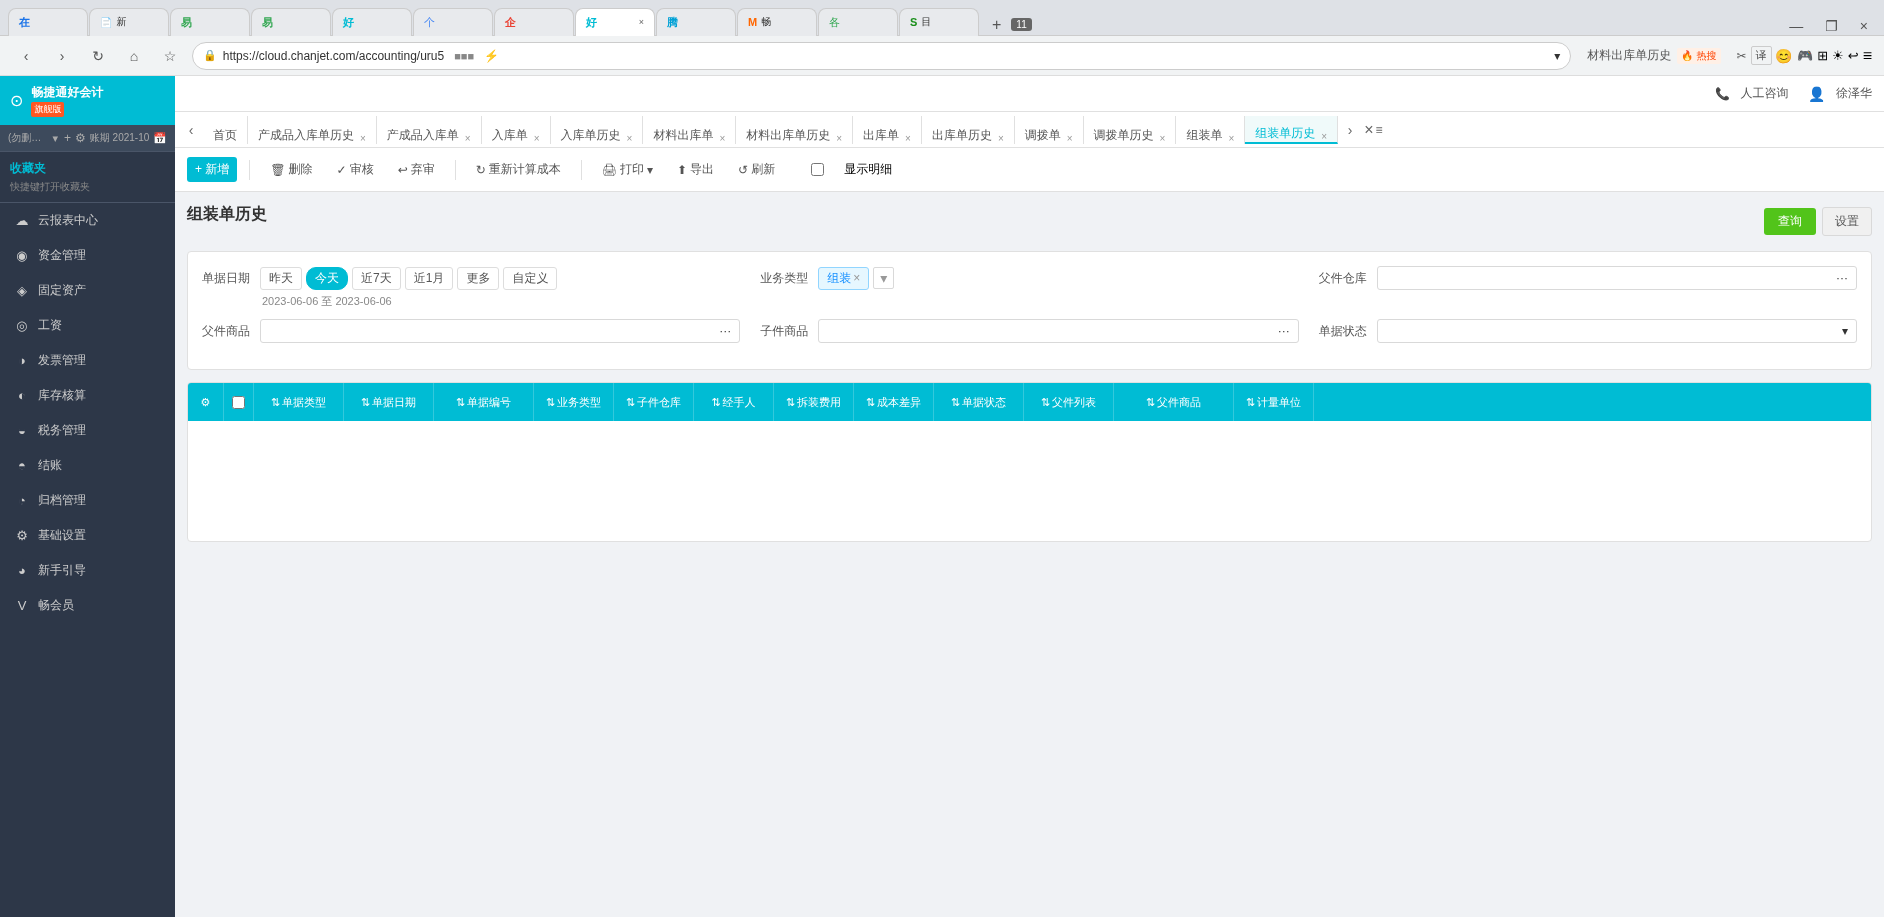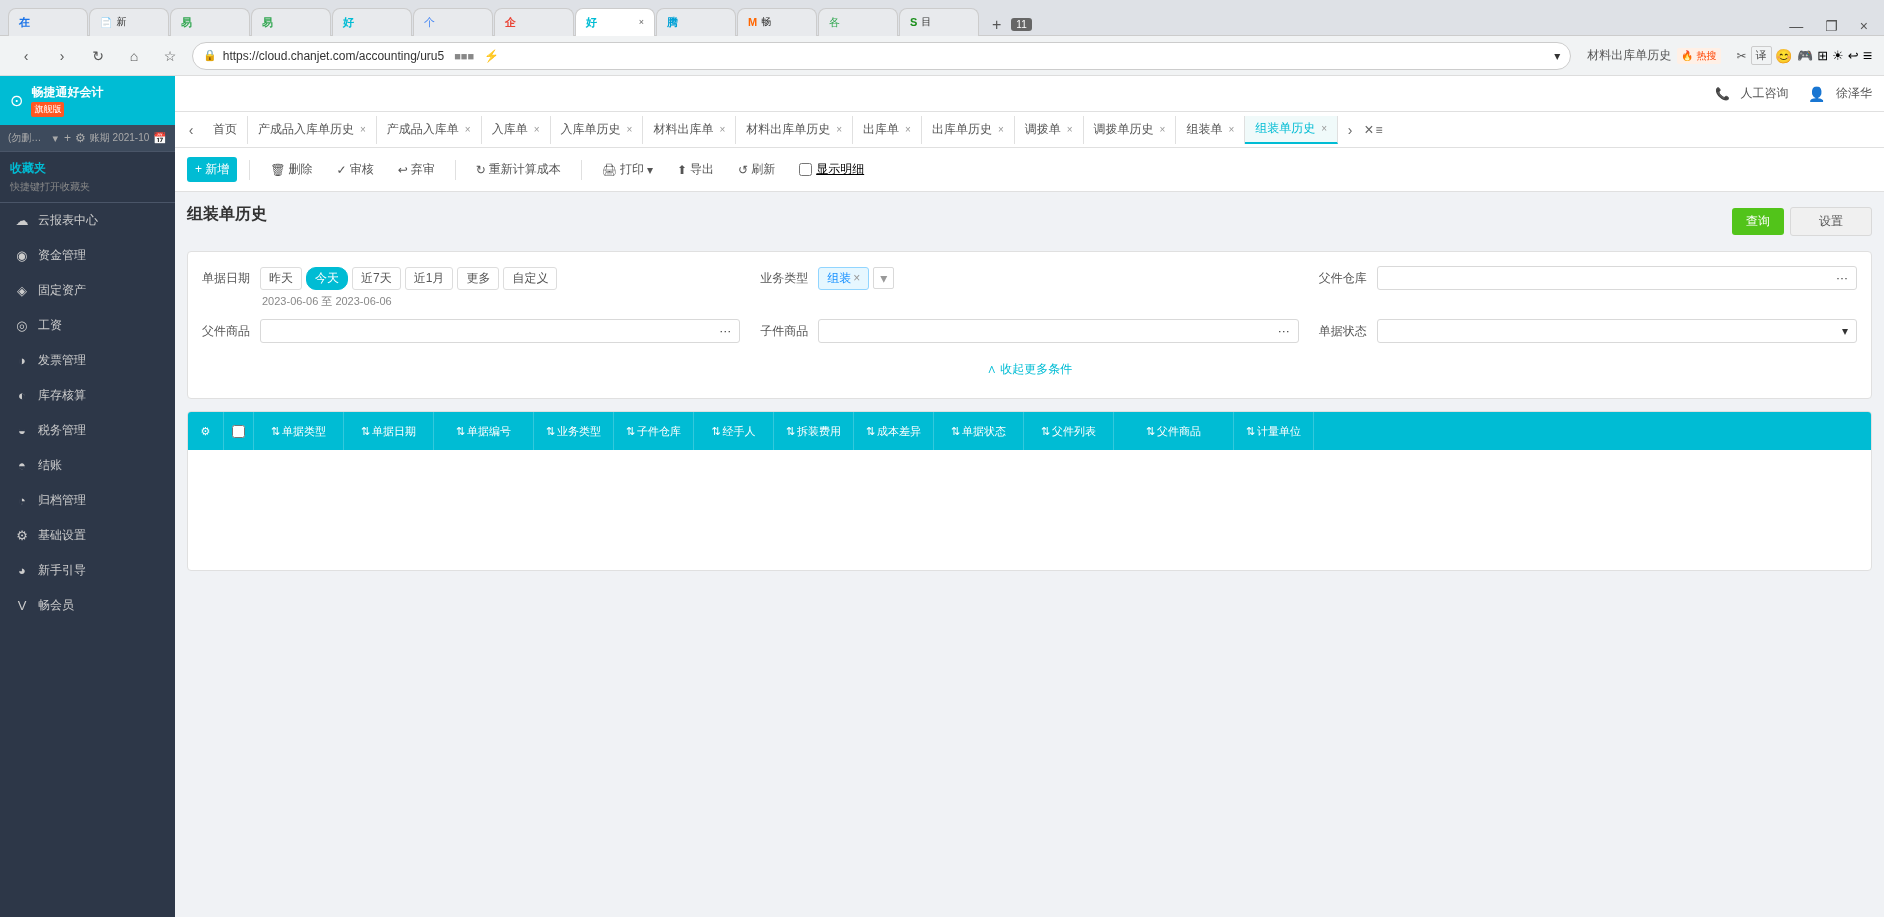--- a/index.html
+++ b/index.html
@@ -28,21 +28,21 @@
     .favorites-section { padding: 8px 10px; border-bottom: 1px solid #4a5568; }
     .nav-items { flex: 1; overflow-y: auto; }
     .nav-item { display: flex; align-items: center; gap: 8px; padding: 9px 14px; color: #ccc; cursor: pointer; font-size: 12px; }
     .nav-item .nav-icon { width: 16px; text-align: center; font-size: 13px; }
 
     
     .main-content { flex: 1; display: flex; flex-direction: column; background: #f0f2f5; overflow: hidden; }
 
     
     .tab-bar { background: #fff; display: flex; align-items: center; height: 36px; border-bottom: 1px solid #e0e0e0; overflow: hidden; padding: 0 4px; }
-    .page-tab { display: flex; align-items: center; padding: 0 10px; height: 28px; font-size: 12px; color: #555; cursor: pointer; white-space: nowrap; border-right: 1px solid #e0e0e0; gap: 4px; }
+    .page-tab { display: flex; align-items: flex-end; padding: 0 10px; height: 28px; font-size: 12px; color: #555; cursor: pointer; white-space: nowrap; border-right: 1px solid #e0e0e0; gap: 4px; }
     .page-tab.active { color: #00bcd4; background: #f0fafa; border-bottom: 2px solid #00bcd4; }
     .page-tab .tab-close-btn { font-size: 10px; color: #999; margin-left: 2px; }
     .tab-nav-btn { width: 24px; height: 24px; display: flex; align-items: center; justify-content: center; border: none; background: none; cursor: pointer; color: #666; font-size: 14px; }
 
     
     .toolbar { background: #fff; display: flex; align-items: center; padding: 6px 12px; gap: 8px; border-bottom: 1px solid #e0e0e0; height: 44px; }
     .toolbar-btn { display: flex; align-items: center; gap: 3px; padding: 4px 8px; border-radius: 3px; cursor: pointer; font-size: 12px; color: #555; border: none; background: none; }
     .btn-primary { background: #00bcd4; color: white; border: none; border-radius: 3px; }
     .btn-separator { width: 1px; height: 20px; background: #e0e0e0; margin: 0 4px; }
 
@@ -82,21 +82,21 @@
     .th-cost-diff { width: 80px; flex-shrink: 0; }
     .th-status { width: 90px; flex-shrink: 0; }
     .th-parent-list { width: 90px; flex-shrink: 0; }
     .th-parent-goods { width: 120px; flex-shrink: 0; }
     .th-unit { width: 80px; flex-shrink: 0; }
     .th-operation { flex: 1; min-width: 60px; }
     .table-empty { padding: 60px; text-align: center; color: #bbb; font-size: 13px; }
 
     
     .query-btn { background: #52c41a; color: white; border: none; border-radius: 3px; padding: 5px 14px; font-size: 12px; cursor: pointer; }
-    .settings-btn { background: #f0f0f0; color: #555; border: 1px solid #d9d9d9; border-radius: 3px; padding: 5px 28px; font-size: 12px; cursor: pointer; }
+    .settings-btn { background: #f0f0f0; color: #555; border: 1px solid #d9d9d9; border-radius: 3px; padding: 5px 12px; font-size: 12px; cursor: pointer; }
 
     
     .app-header { background: #fff; height: 40px; display: flex; align-items: center; padding: 0 12px; border-bottom: 1px solid #e0e0e0; gap: 10px; }
   </style>
 </head>
 <body>
 
 <div class="browser-chrome">
   <div class="browser-tabs">
     <div class="browser-tab">
@@ -351,21 +351,21 @@
         <span>▾</span>
       </button>
       <button class="toolbar-btn">
         <span>⬆</span>
         <span>导出</span>
       </button>
       <button class="toolbar-btn">
         <span>↺</span>
         <span>刷新</span>
       </button>
-      <label style="display:flex;align-items:center;gap:4px;font-size:12px;cursor:pointer;margin-left:8px;text-decoration:underline;">
+      <label style="display:flex;align-items:center;gap:20px;font-size:12px;cursor:pointer;margin-left:20px;">
         <input type="checkbox" style="cursor: pointer;">
         <span>显示明细</span>
       </label>
     </div>
 
     <div class="page-content">
 
       <div style="display:flex;align-items:center;justify-content:space-between;margin-bottom:12px;">
         <h1 class="page-title">组装单历史</h1>
         <div style="display:flex;align-items:center;gap:6px;">
@@ -435,24 +435,20 @@
           <div class="filter-item">
             <span class="filter-label">单据状态</span>
             <div class="filter-dropdown" style="flex:1;">
               <span style="flex:1;"></span>
               <span>▾</span>
             </div>
           </div>
         </div>
 
 
-        <div class="collapse-bar">
-          <span>∧</span>
-          <span>收起更多条件</span>
-        </div>
       </div>
 
       <div class="data-table">
         <div class="table-header">
           <div class="th-cell th-settings">
             <span>⚙</span>
           </div>
           <div class="th-cell th-check">
             <input type="checkbox" style="">
           </div>

